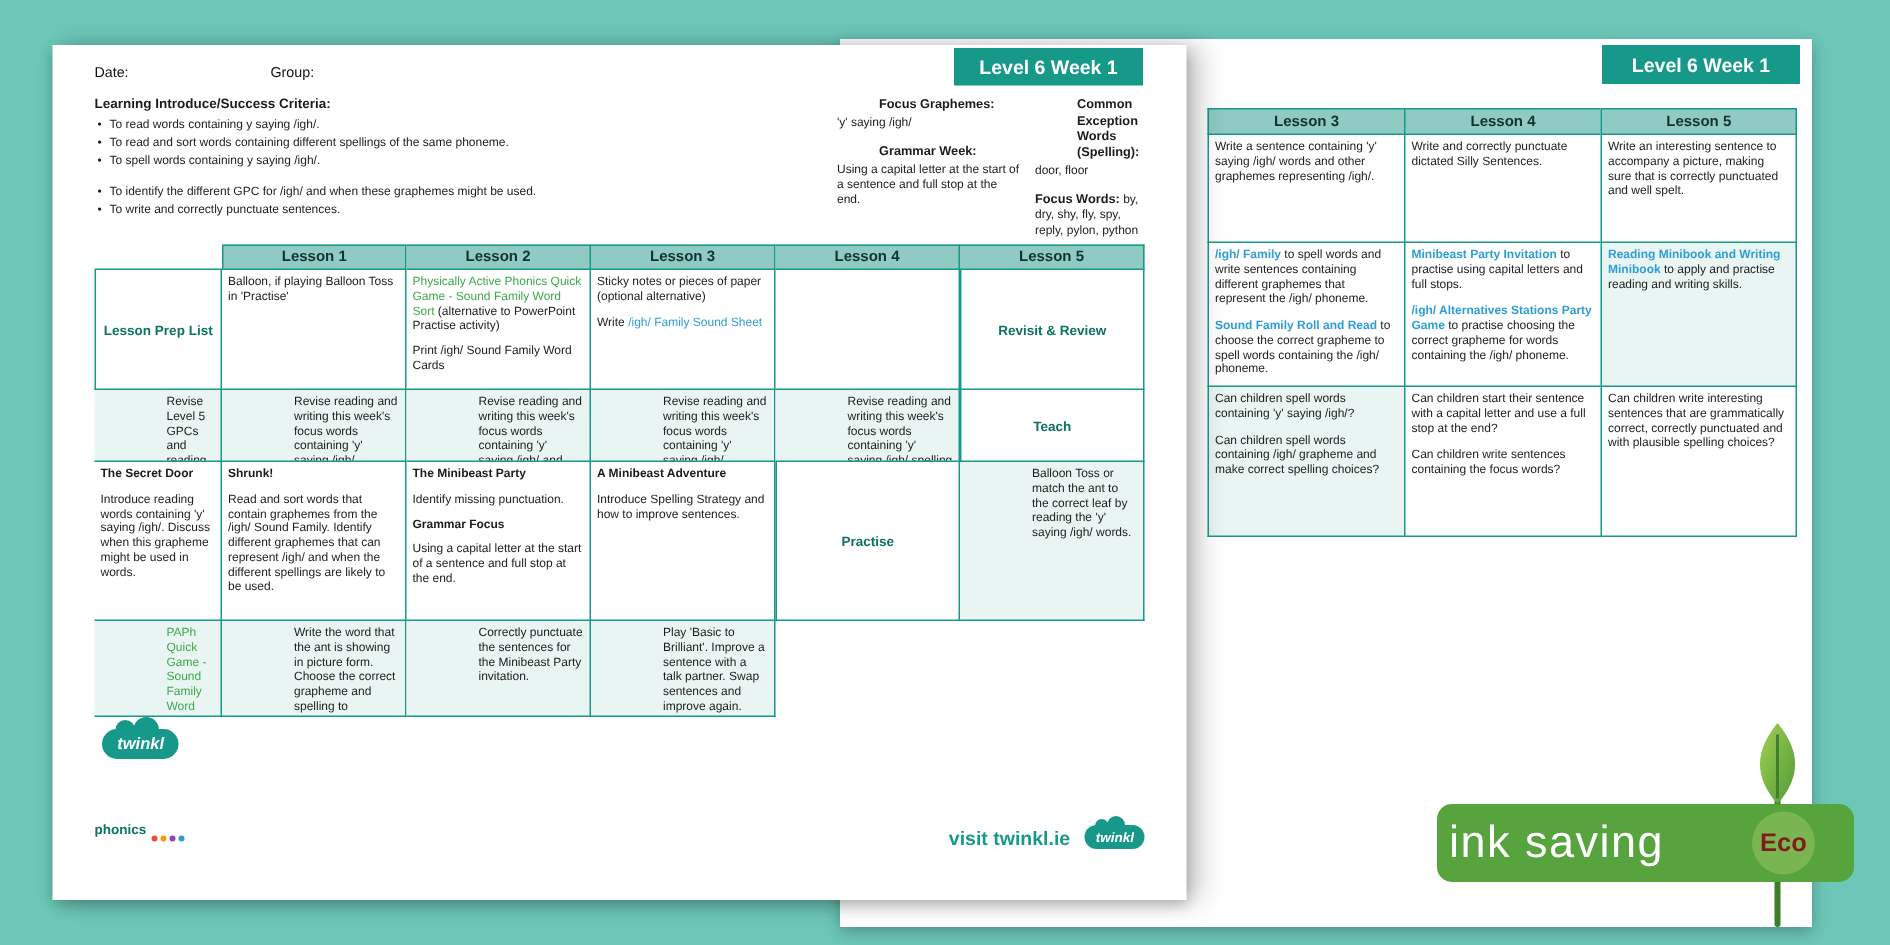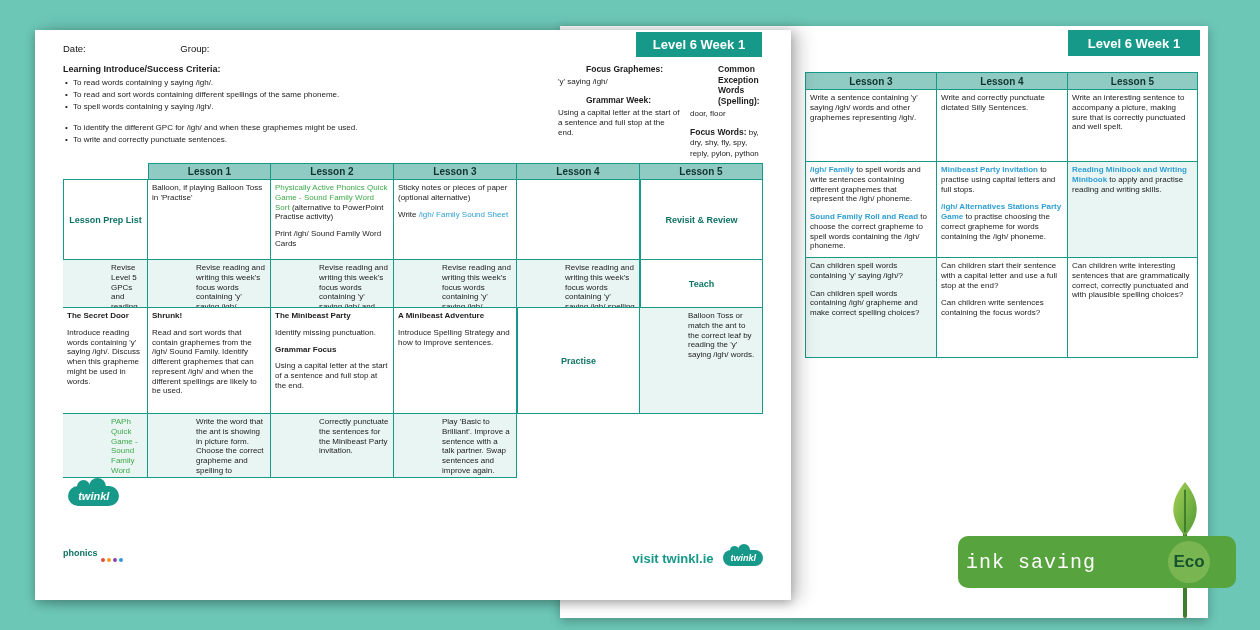--- a/index.html
+++ b/index.html
@@ -74,23 +74,23 @@
   .cloud.small::after{width:12px;height:12px;top:-6px;left:15px;}
   .phonics-row{display:flex;align-items:flex-start;gap:3px;margin-top:40px;}
   .phonics-text{color:var(--label);font-weight:bold;font-size:9px;}
   .dots i{display:inline-block;width:4px;height:4px;border-radius:50%;margin-right:2px;}
   .dots .d1{background:#e84c3d;} .dots .d2{background:#f39c12;} .dots .d3{background:#8e44ad;} .dots .d4{background:#3498db;}
   .footer-right{margin-left:auto;display:flex;align-items:center;gap:10px;}
   .visit{color:var(--teal);font-weight:bold;font-size:13px;cursor:pointer;}
 
   .eco-stem{position:absolute;left:1183px;top:512px;width:4px;height:106px;background:var(--eco-dark);border-radius:2px;z-index:5;}
   .eco-badge{position:absolute;left:958px;top:536px;width:278px;height:52px;background:var(--eco);border-radius:10px;z-index:6;display:flex;align-items:center;}
-  .eco-text{color:#fff;font-size:20px;margin-left:8px;letter-spacing:1px;font-family:Liberation Mono, monospace;}
+  .eco-text{color:#fff;font-size:30px;margin-left:8px;letter-spacing:1px;}
   .eco-circle{position:absolute;right:26px;top:5px;width:42px;height:42px;border-radius:50%;background:var(--eco-light);display:flex;align-items:center;justify-content:center;}
-  .eco-circle span{color:#14532d;font-weight:bold;font-size:17px;}
+  .eco-circle span{color:#7f1d1d;font-weight:bold;font-size:17px;}
   .eco-leaf{position:absolute;left:1158px;top:480px;width:54px;height:58px;z-index:7;}
 </style>
 </head>
 <body>
 
 <div class="stage">
 
   <div class="page back-page">
     <div class="banner">Level 6 Week 1</div>
     <div class="bp-table">

